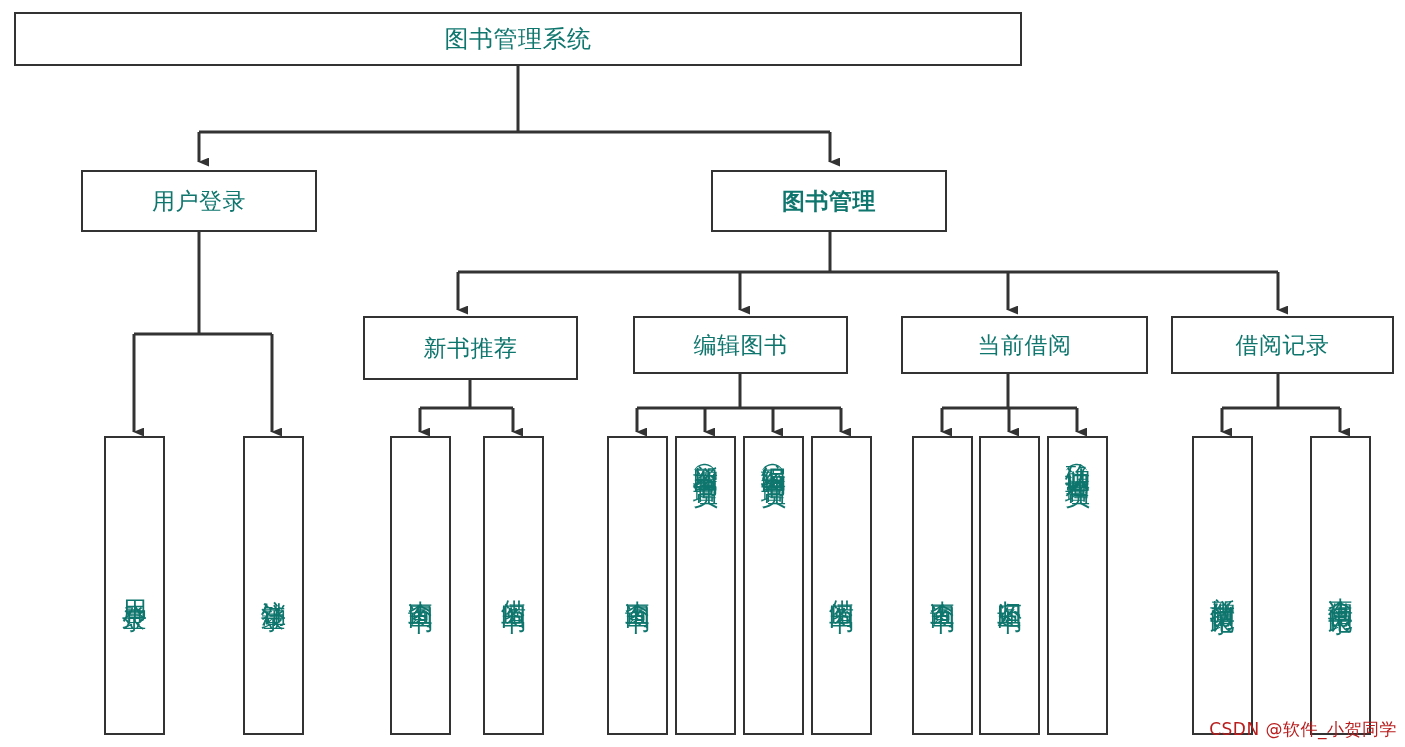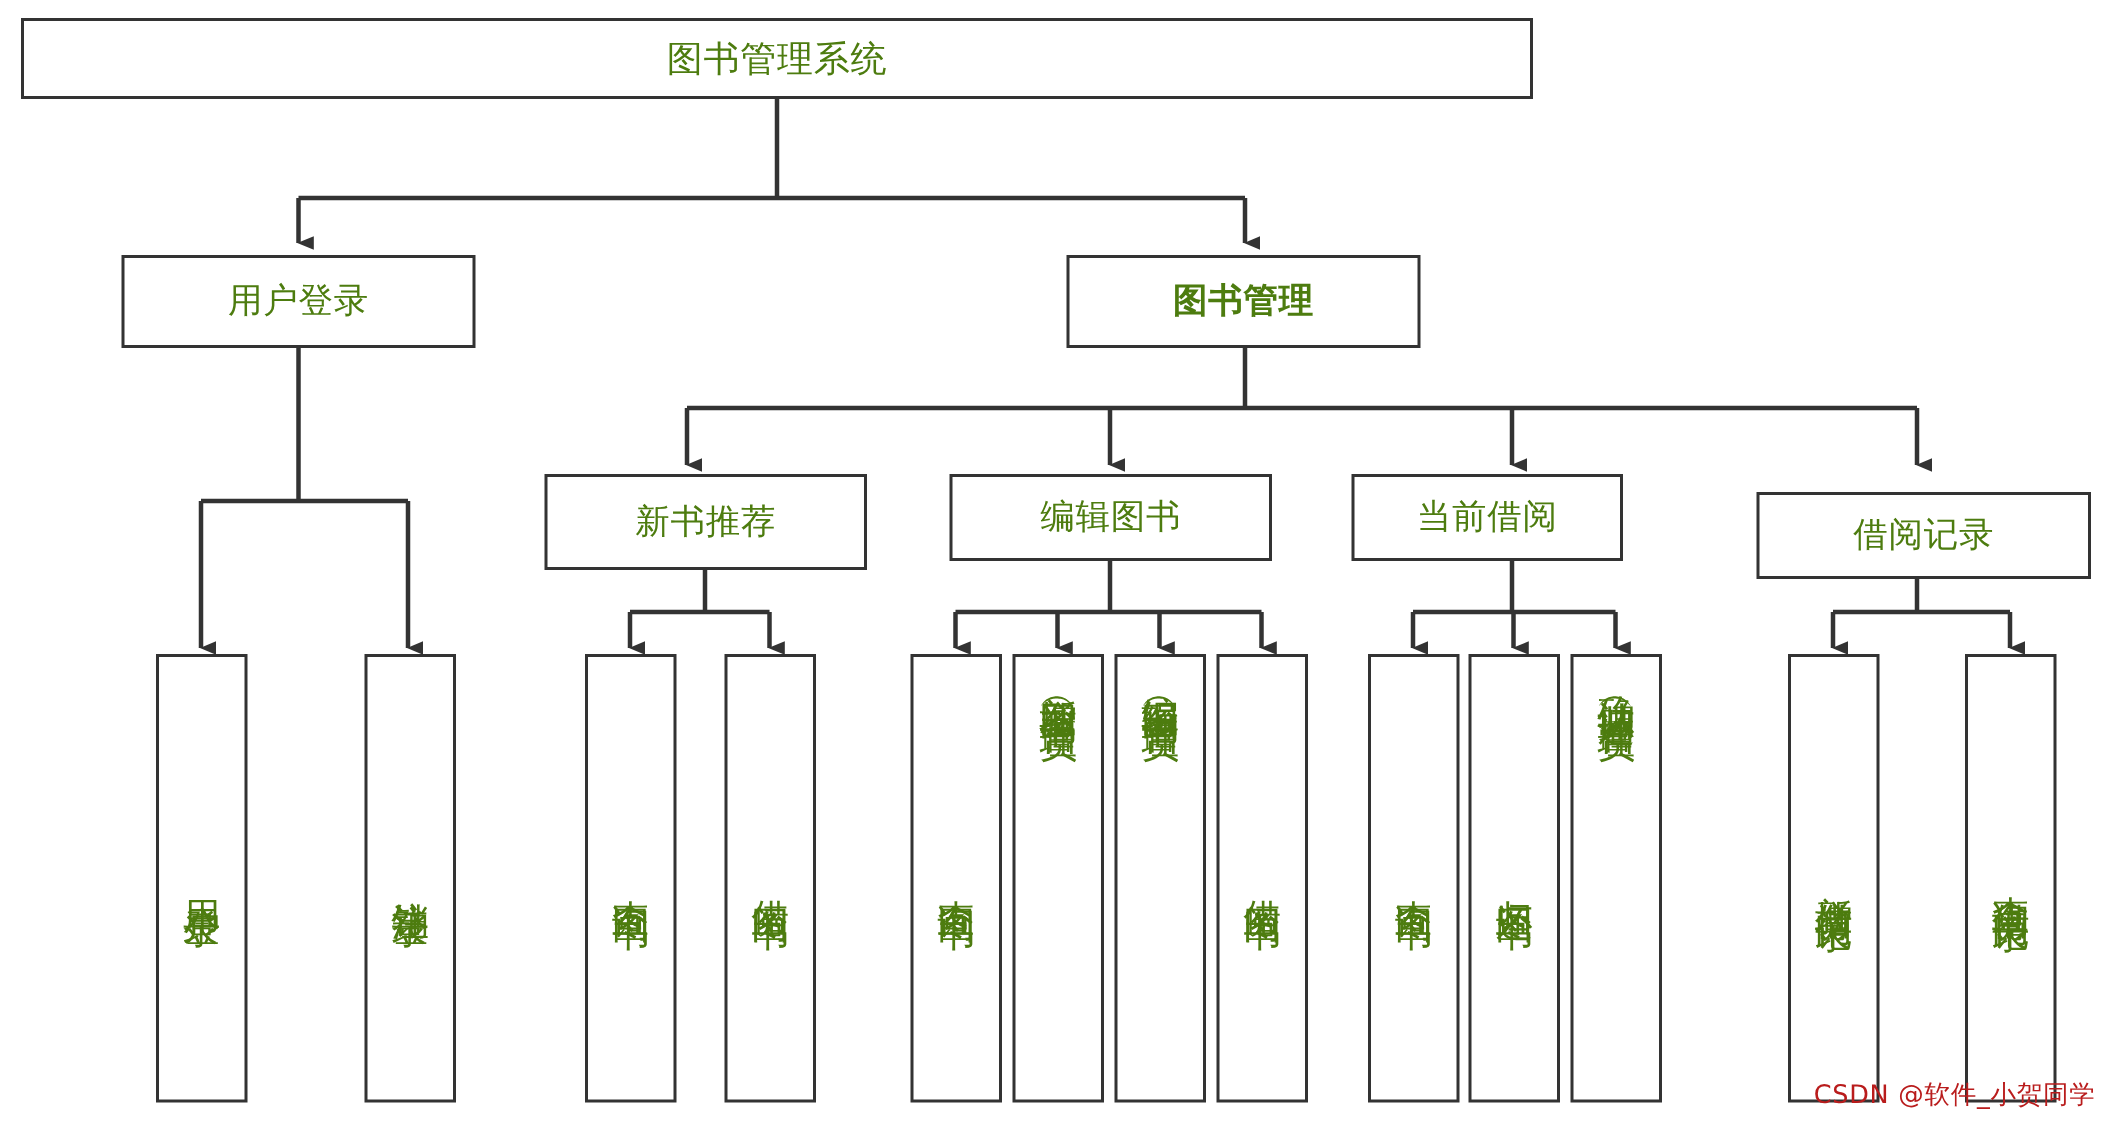--- a/index.html
+++ b/index.html
@@ -29,21 +29,21 @@
     position: absolute;
     box-sizing: border-box;
     background: #ffffff;
     border: 2px solid #333333;
     display: flex;
     align-items: center;
     justify-content: center;
     z-index: 2;
   }
   .node .label {
-    color: #4d7c0f;
+    color: #0f766e;
     letter-spacing: 0.5px;
     white-space: nowrap;
   }
   
   .node.horiz .label {
     font-size: 23px;
     line-height: 1;
   }
   .node.root .label {
     font-size: 24px;
@@ -143,24 +143,24 @@
   <div class="node horiz" style="left:711px; top:170px; width:236px; height:62px;font-weight:bold;">
     <span class="label">图书管理</span>
   </div>
 
   <div class="node horiz" style="left:363px; top:316px; width:215px; height:64px;">
     <span class="label">新书推荐</span>
   </div>
   <div class="node horiz" style="left:633px; top:316px; width:215px; height:58px;">
     <span class="label">编辑图书</span>
   </div>
-  <div class="node horiz" style="left:901px; top:316px; width:181px; height:58px;">
+  <div class="node horiz" style="left:901px; top:316px; width:247px; height:58px;">
     <span class="label">当前借阅</span>
   </div>
-  <div class="node horiz" style="left:1171px; top:328px; width:223px; height:58px;">
+  <div class="node horiz" style="left:1171px; top:316px; width:223px; height:58px;font-family:Liberation Serif, serif;">
     <span class="label">借阅记录</span>
   </div>
 
   <div class="node vert short" style="left:104px; top:436px; width:61px; height:299px;">
     <span class="label">用户登录</span>
   </div>
   <div class="node vert short" style="left:243px; top:436px; width:61px; height:299px;">
     <span class="label">注销登录</span>
   </div>
 

